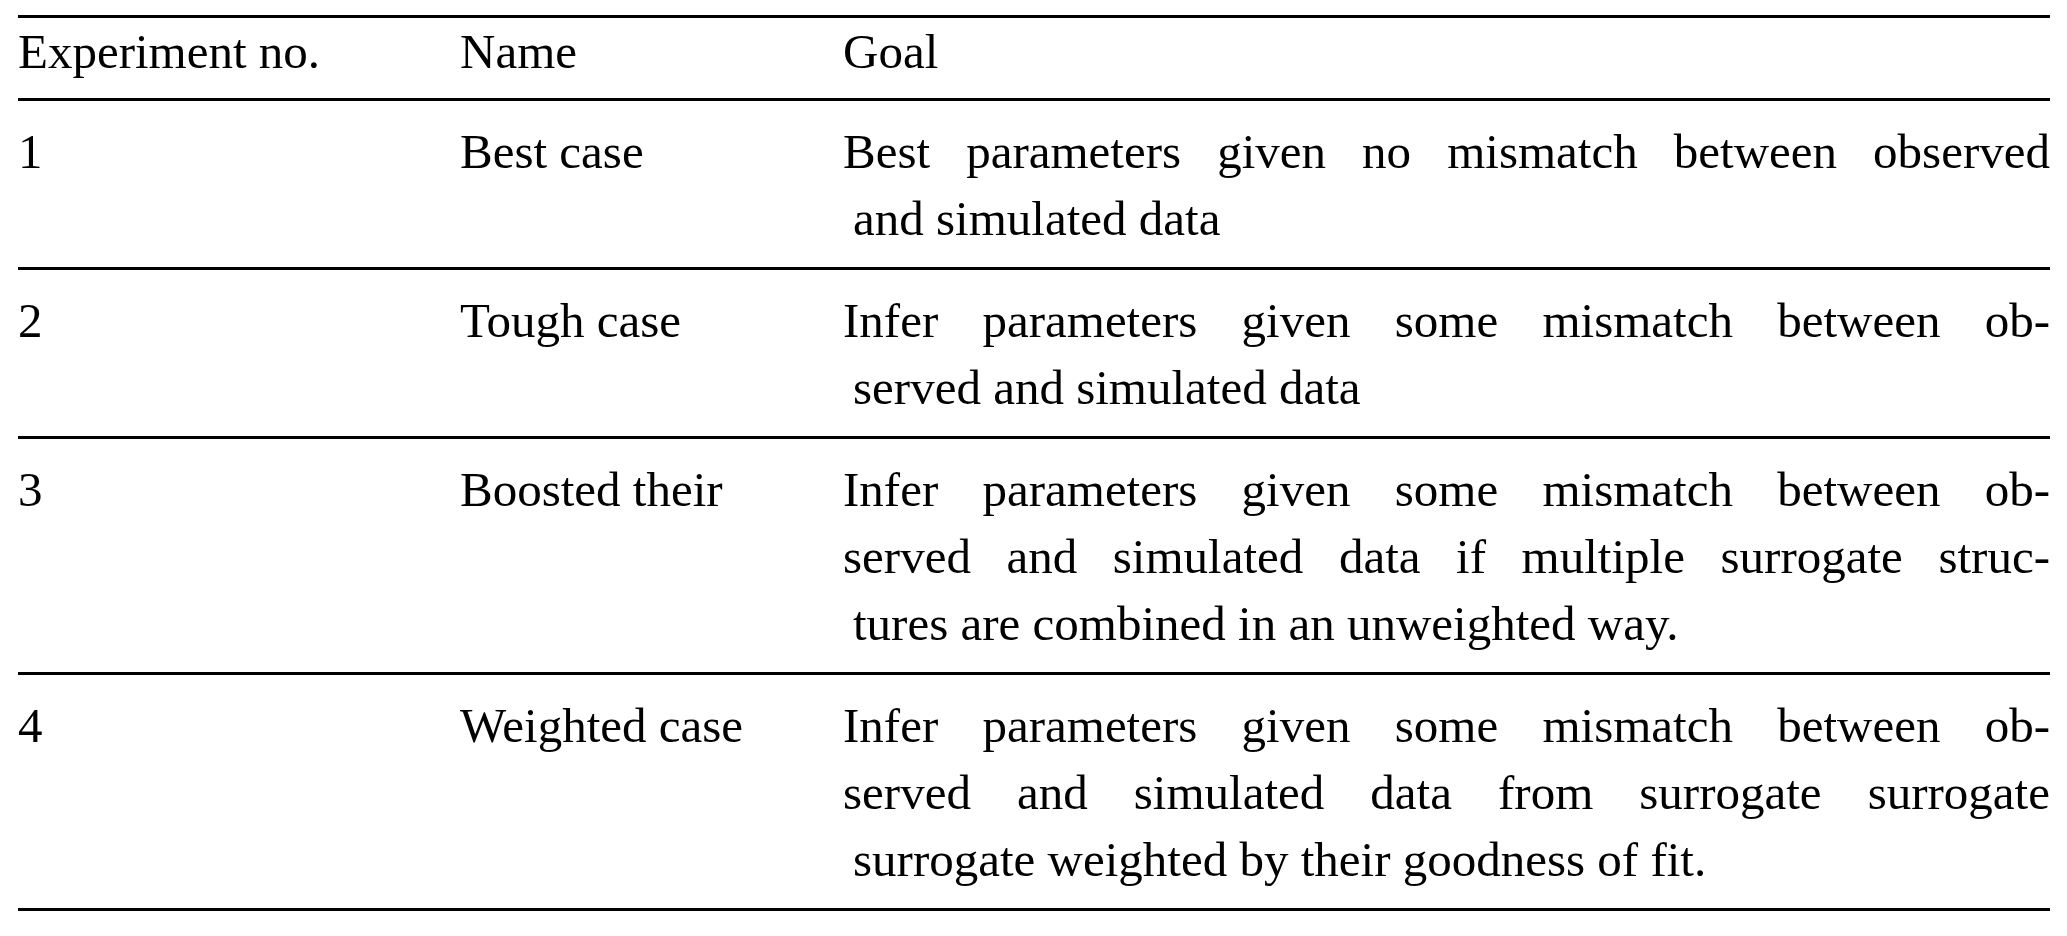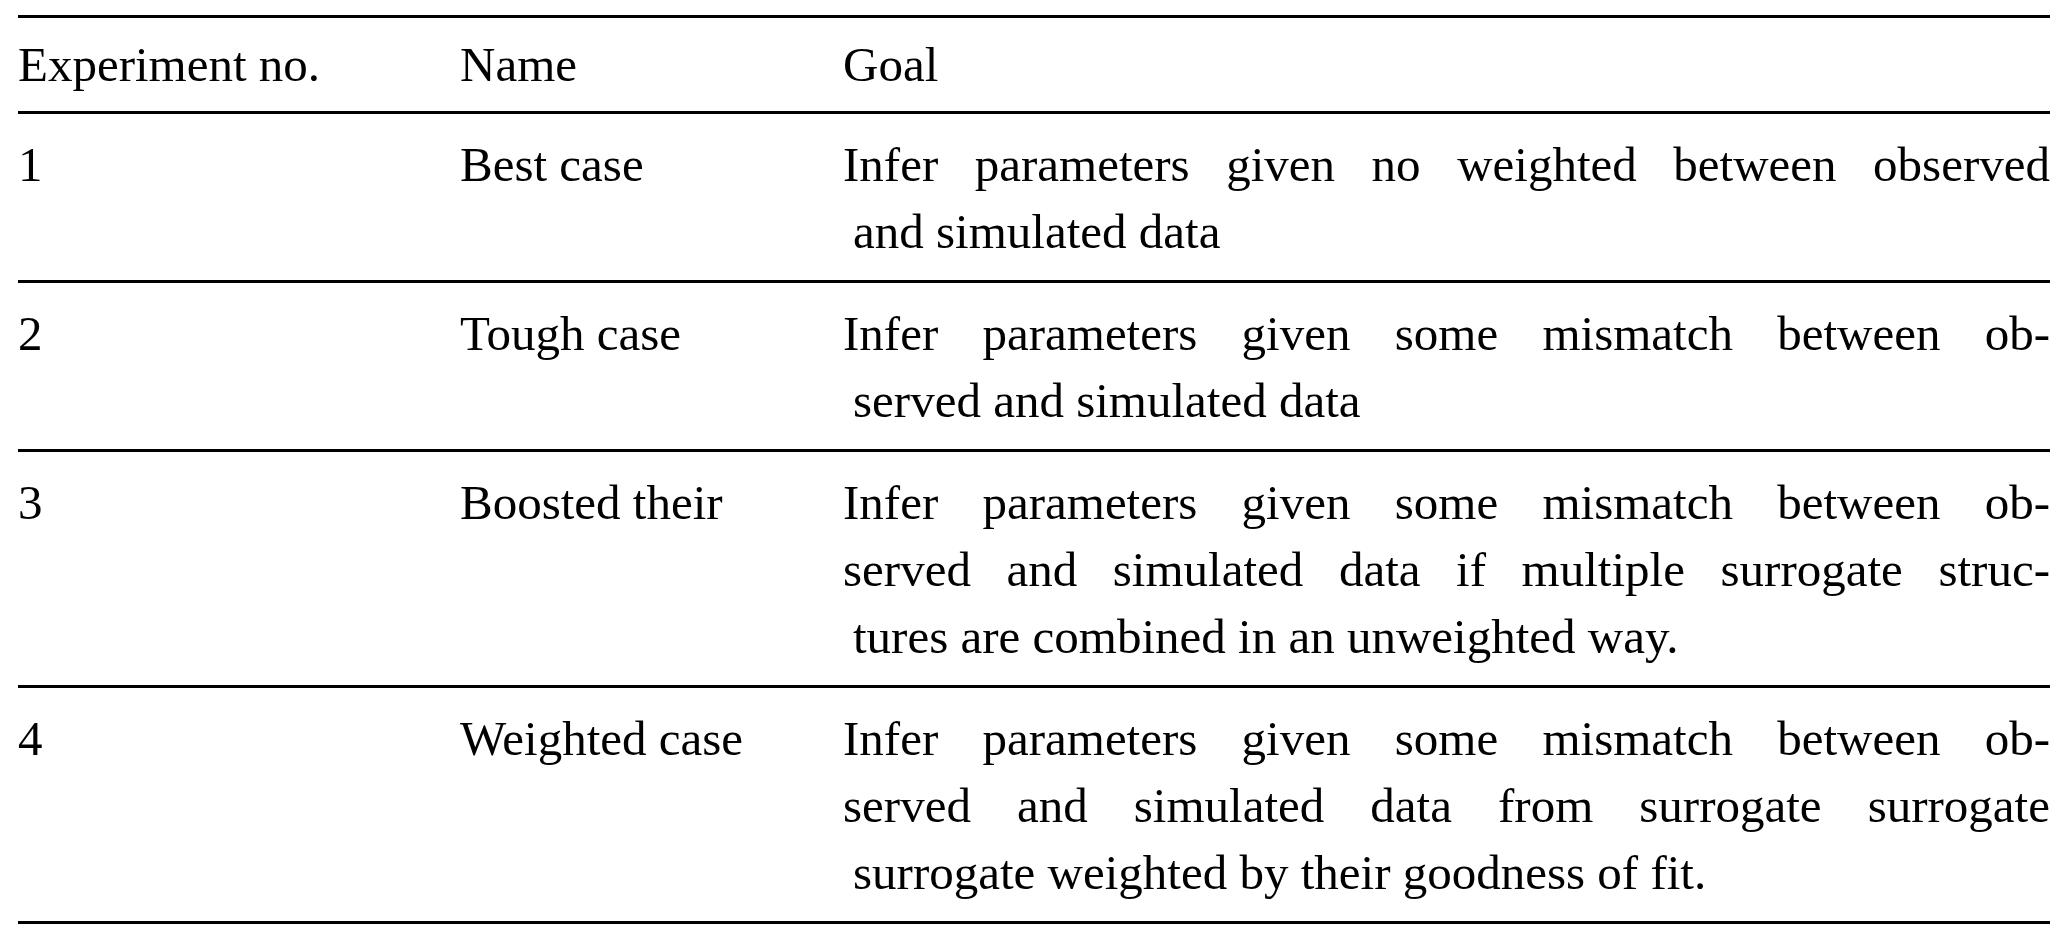--- a/index.html
+++ b/index.html
@@ -28,21 +28,20 @@
     line-height: 67px;
   }
   table.paper-table th,
   table.paper-table td {
     vertical-align: top;
     font-weight: normal;
     text-align: left;
     padding: 0;
   }
   table.paper-table thead th {
-    padding-top: 13px;
     padding-bottom: 13px;
     border-bottom: 3px solid #000000;
   }
   table.paper-table tbody td {
     padding-top: 17px;
     padding-bottom: 15px;
     border-bottom: 3px solid #000000;
   }
   table.paper-table tbody tr:last-child td {
     border-bottom: none;
@@ -72,21 +71,21 @@
         <th class="col-no">Experiment no.</th>
         <th class="col-name">Name</th>
         <th class="col-goal">Goal</th>
       </tr>
     </thead>
     <tbody id="table-body">
         <tr>
           <td class="cell-no">1</td>
           <td class="cell-name">Best case</td>
           <td class="cell-goal">
-            <div class="goal-line">Infer parameters given no weighted between observed</div>
+            <div class="goal-line">Best parameters given no mismatch between observed</div>
             <div class="goal-line last">and simulated data</div>
           </td>
         </tr>
         <tr>
           <td class="cell-no">2</td>
           <td class="cell-name">Tough case</td>
           <td class="cell-goal">
             <div class="goal-line">Infer parameters given some mismatch between ob-</div>
             <div class="goal-line last">served and simulated data</div>
           </td>

